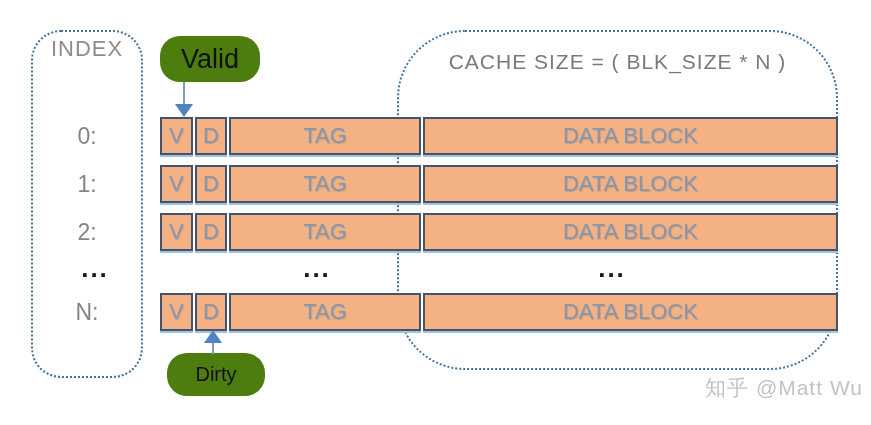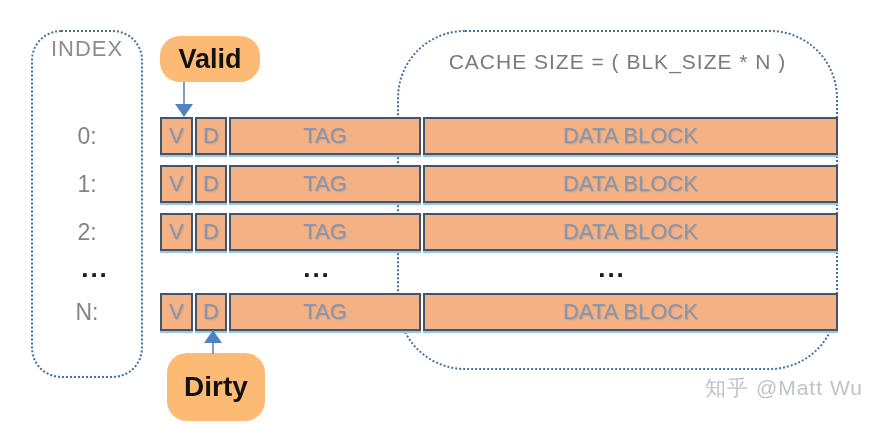--- a/index.html
+++ b/index.html
@@ -48,26 +48,26 @@
 
   
   .dots{
     position:absolute;height:38px;line-height:30px;
     font-size:26px;font-weight:900;color:#1a1a1a;letter-spacing:2px;
     text-align:center;transform:translateX(-50%);
   }
 
   
   .callout{
-    position:absolute;background:#fdba74;
+    position:absolute;background:#4d7c0f;
     display:flex;align-items:center;justify-content:center;
-    font-weight:bold;color:#111111;border-radius:20px;
+    font-weight:normal;color:#111111;border-radius:20px;
   }
   .callout-valid{left:160px;top:36px;width:100px;height:46px;font-size:27px;}
-  .callout-dirty{left:167px;top:353px;width:98px;height:68px;font-size:28px;}
+  .callout-dirty{left:167px;top:353px;width:98px;height:43px;font-size:20px;}
 
   
   .arrow-line{position:absolute;width:2px;background:#7d9cbe;}
   .arrow-head{position:absolute;width:0;height:0;}
   .valid-line{left:183px;top:82px;height:24px;}
   .valid-head{left:175px;top:104px;border-left:9px solid transparent;border-right:9px solid transparent;border-top:13px solid #4f83c2;}
   .dirty-line{left:212px;top:342px;height:12px;}
   .dirty-head{left:204px;top:330px;border-left:9px solid transparent;border-right:9px solid transparent;border-bottom:13px solid #4f83c2;}
 
   

